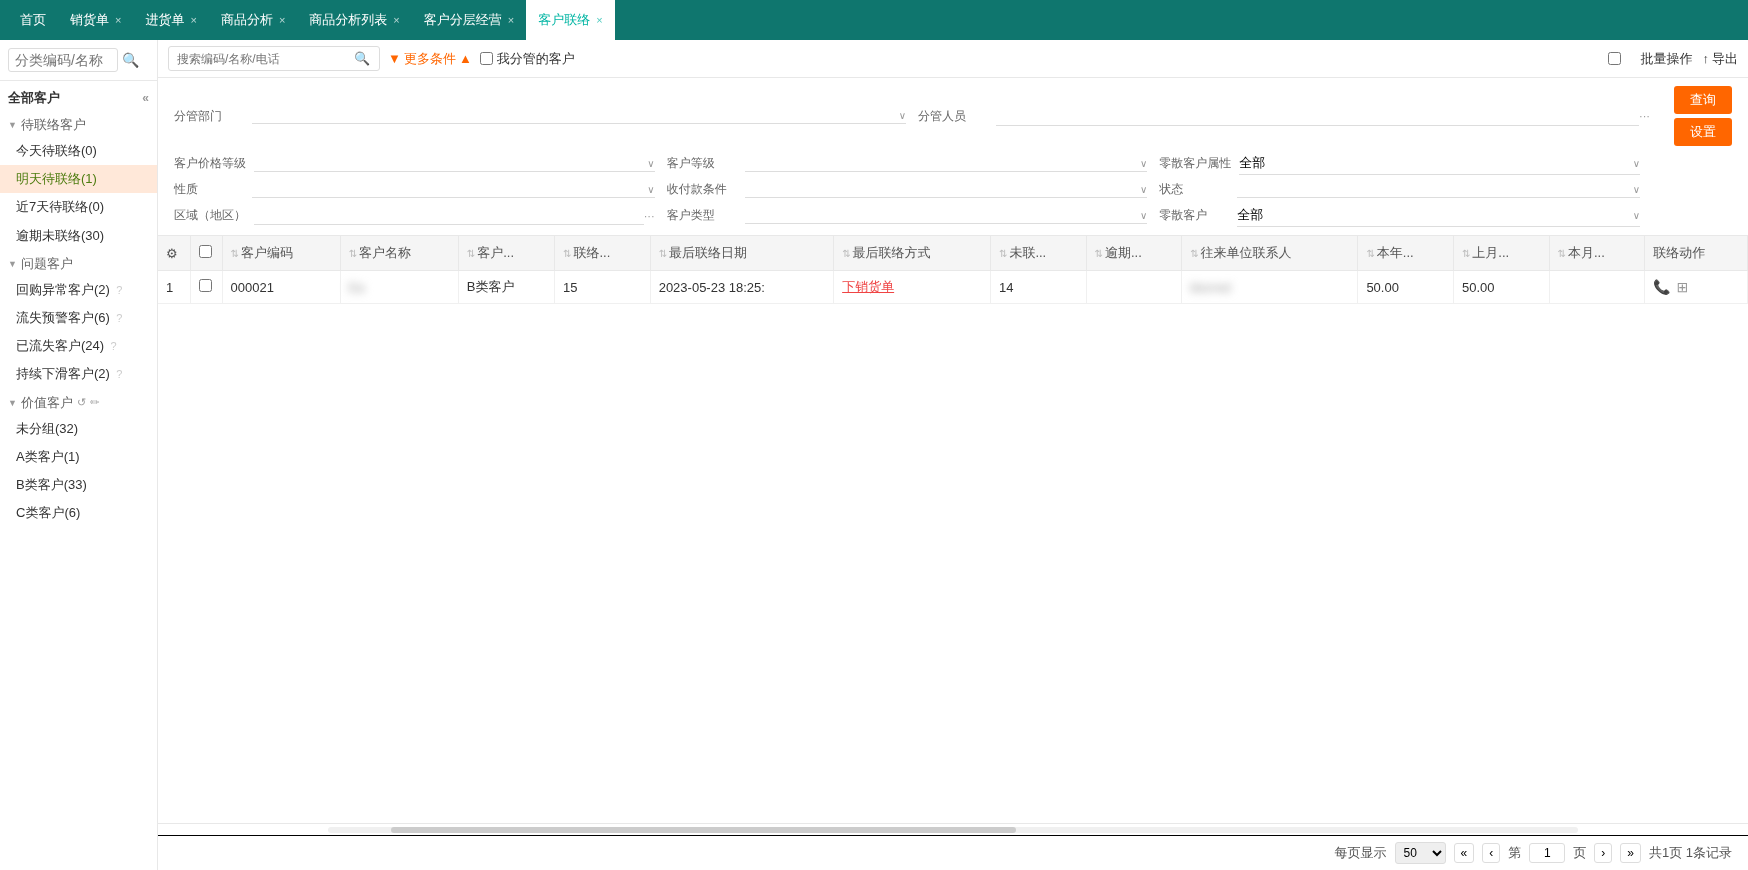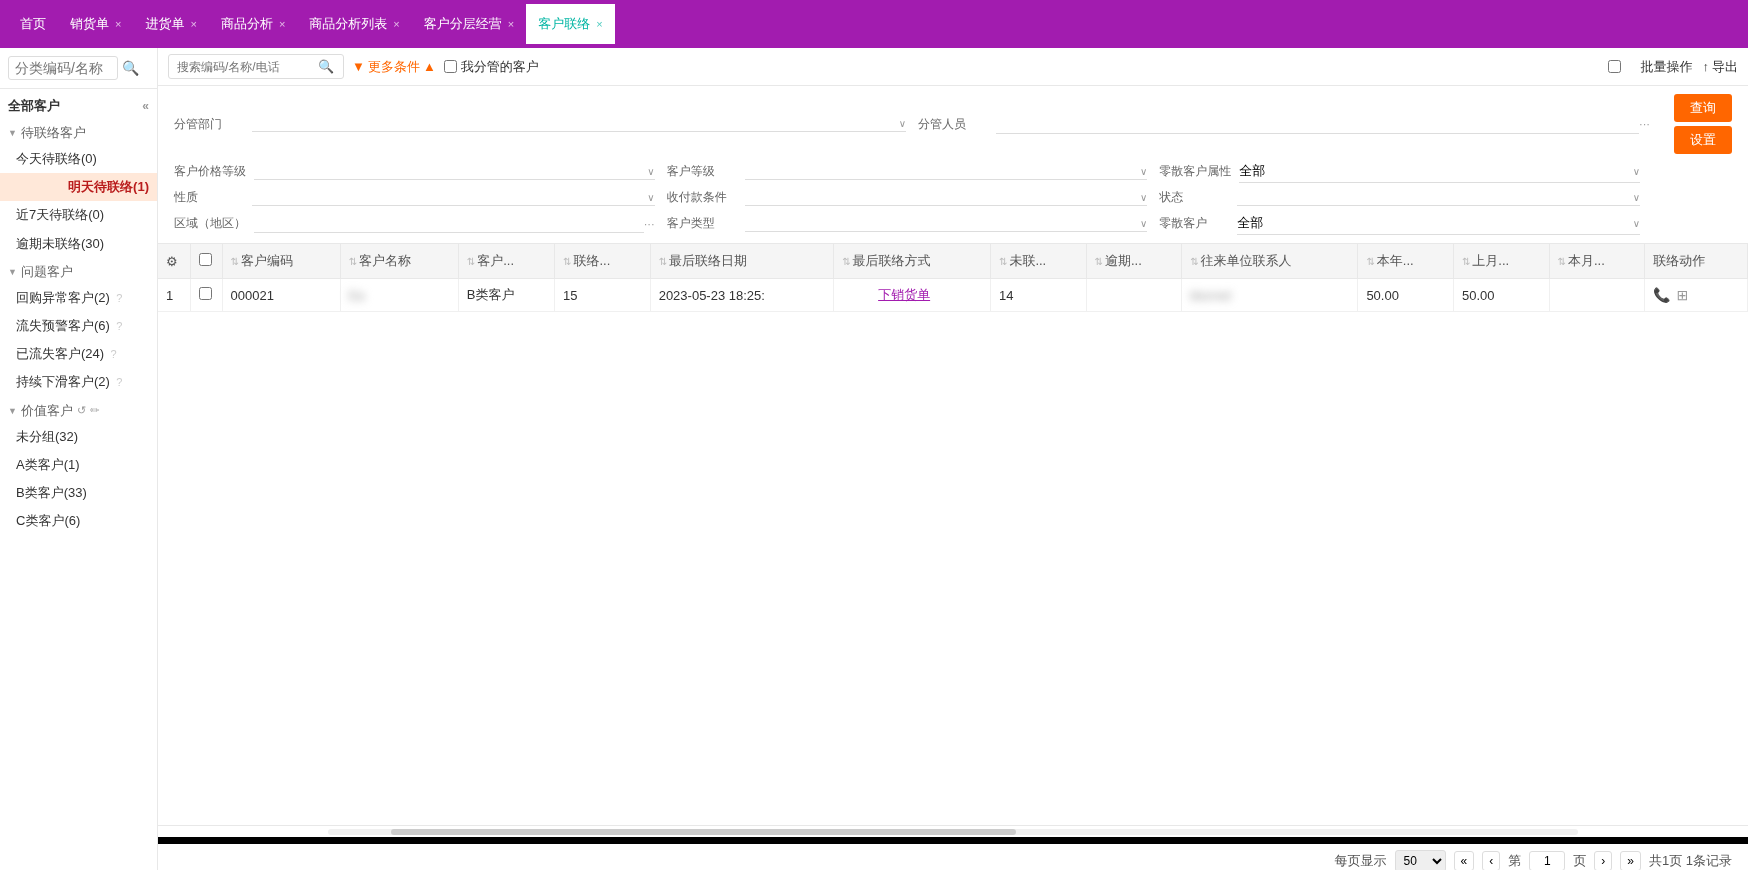--- a/index.html
+++ b/index.html
@@ -1,21 +1,21 @@
 <!DOCTYPE html>
 <html><head>
   <meta charset="utf-8">
   <style>
     * { box-sizing: border-box; margin: 0; padding: 0; font-family: 'Microsoft YaHei', Arial, sans-serif; font-size: 13px; }
     body { background: #f5f5f5; overflow-x: hidden; }
     
     
     .top-nav {
-      background: #a21caf;
-      height: 48px;
+      background: #0f766e;
+      height: 40px;
       display: flex;
       align-items: center;
       padding: 0 8px;
     }
     .top-nav .nav-item {
       color: #fff;
       padding: 0 12px;
       height: 40px;
       display: flex;
       align-items: center;
@@ -91,21 +91,21 @@
       margin-right: 4px;
       color: #999;
     }
     .sidebar-item {
       padding: 5px 8px 5px 16px;
       color: #333;
       cursor: pointer;
       font-size: 12px;
       line-height: 1.4;
     }
-    .sidebar-item.active { background: #ffe8d9; color: #b91c1c; font-weight: bold; text-align: right; }
+    .sidebar-item.active { background: #ffe8d9; color: #4d7c0f; font-weight: normal; }
     .sidebar-item .help-icon { color: #ccc; font-size: 11px; margin-left: 3px; }
     
     
     .content-area {
       flex: 1;
       display: flex;
       flex-direction: column;
       overflow: hidden;
     }
     
@@ -118,21 +118,21 @@
       align-items: center;
       gap: 8px;
       flex-shrink: 0;
     }
     .toolbar .search-box {
       display: flex;
       align-items: center;
       border: 1px solid #ddd;
       border-radius: 3px;
       padding: 4px 8px;
-      width: 176px;
+      width: 212px;
     }
     .toolbar .search-box input {
       border: none;
       outline: none;
       font-size: 12px;
       width: 160px;
       color: #999;
     }
     .toolbar .search-icon { color: #f60; cursor: pointer; }
     .toolbar .more-filter {
@@ -278,29 +278,29 @@
     table thead th .sort-icon { color: #bbb; font-size: 10px; margin-right: 2px; }
     table tbody tr {
       border-bottom: 1px solid #f0f0f0;
     }
     table tbody td {
       padding: 7px 8px;
       color: #333;
       border-right: 1px solid #f0f0f0;
       white-space: nowrap;
     }
-    .link-text { color: #a21caf; cursor: pointer; text-decoration: underline; margin-left: 36px; }
+    .link-text { color: #ef4444; cursor: pointer; text-decoration: underline; }
     .blurred { filter: blur(4px); color: #999; }
     .action-icons { display: flex; gap: 6px; }
     .action-icon { color: #999; cursor: pointer; font-size: 14px; }
     
     
     .pagination-bar {
       background: #fff;
-      border-top: 7px solid #000000;
+      border-top: 1px solid #000000;
       padding: 6px 16px;
       display: flex;
       align-items: center;
       justify-content: flex-end;
       gap: 8px;
       flex-shrink: 0;
       font-size: 12px;
       color: #555;
     }
     .pagination-bar select {

